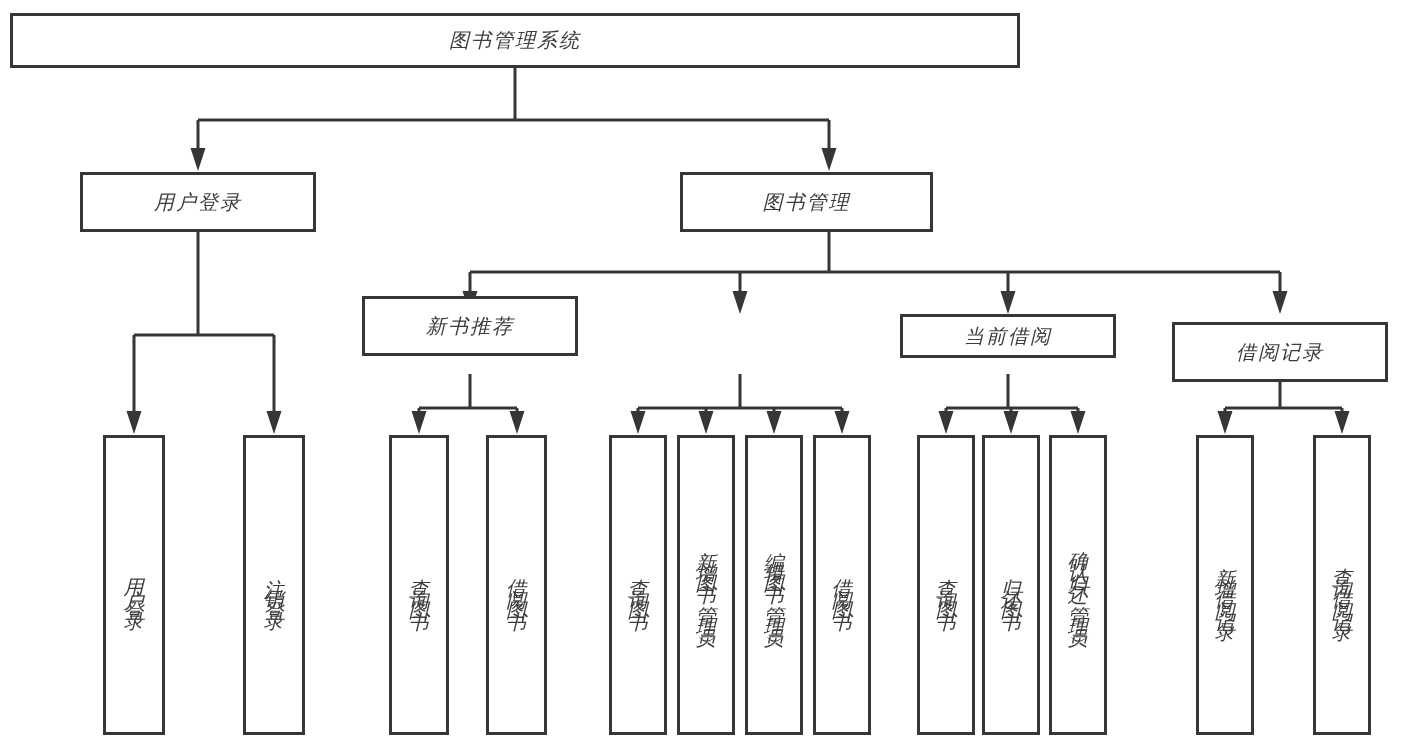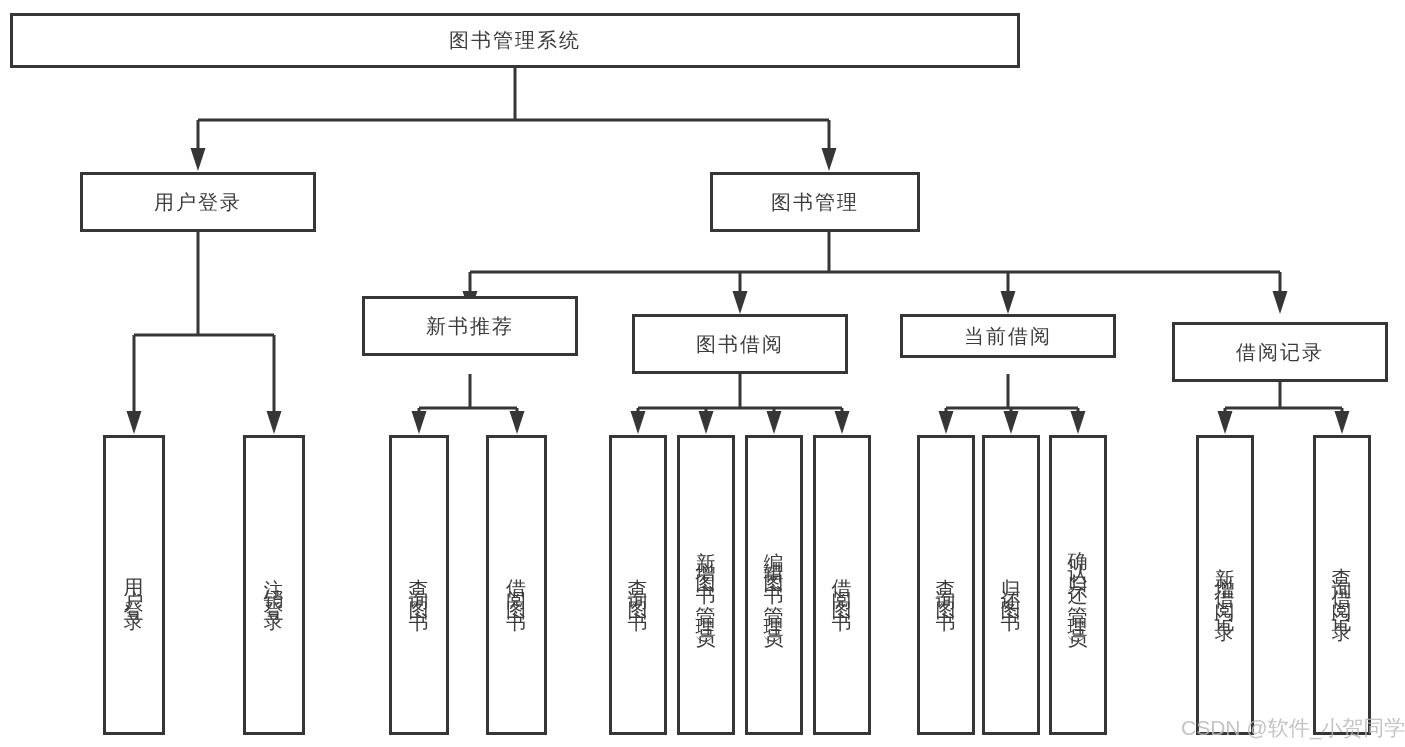--- a/index.html
+++ b/index.html
@@ -26,20 +26,21 @@
   }
   .node {
     position: absolute;
     border: 3px solid var(--line);
     background: #fff;
     display: flex;
     align-items: center;
     justify-content: center;
     color: var(--text);
     z-index: 2;
+    font-style: italic;
   }
   .node.h span {
     font-size: 20px;
     letter-spacing: 2px;
     white-space: nowrap;
   }
   .node.v span {
     writing-mode: vertical-rl;
     text-orientation: upright;
     font-size: 20px;
@@ -81,29 +82,26 @@
       M1225,434l-7.5,-23h15z M1342,434l-7.5,-23h15z"></path>
   </svg>
 
   <div class="node h" style="left:10px; top:13px; width:1010px; height:55px;">
     <span>图书管理系统</span>
   </div>
 
   <div class="node h" style="left:80px; top:172px; width:236px; height:60px;">
     <span>用户登录</span>
   </div>
-  <div class="node h" style="left:710px; top:172px; width:210px; height:60px;">
+  <div class="node h" style="left:680px; top:172px; width:253px; height:60px;">
     <span>图书管理</span>
   </div>
 
   <div class="node h" style="left:362px; top:296px; width:216px; height:60px;">
     <span>新书推荐</span>
-  </div>
-  <div class="node h" style="left:632px; top:314px; width:216px; height:60px;">
-    <span>图书借阅</span>
   </div>
   <div class="node h" style="left:900px; top:314px; width:216px; height:44px;">
     <span>当前借阅</span>
   </div>
   <div class="node h" style="left:1172px; top:314px; width:216px; height:60px;margin-top:8px;">
     <span>借阅记录</span>
   </div>
 
   <div class="node v" style="left:103px; top:435px; width:62px; height:300px;">
     <span>用户登录</span>
@@ -142,15 +140,14 @@
     <span>确认归还（管理员）</span>
   </div>
 
   <div class="node v" style="left:1196px; top:435px; width:58px; height:300px;">
     <span>新增借阅记录</span>
   </div>
   <div class="node v" style="left:1313px; top:435px; width:58px; height:300px;">
     <span>查询借阅记录</span>
   </div>
 
-  <div class="watermark">CSDN @软件_小贺同学</div>
 
 </div>
 
 </body></html>

